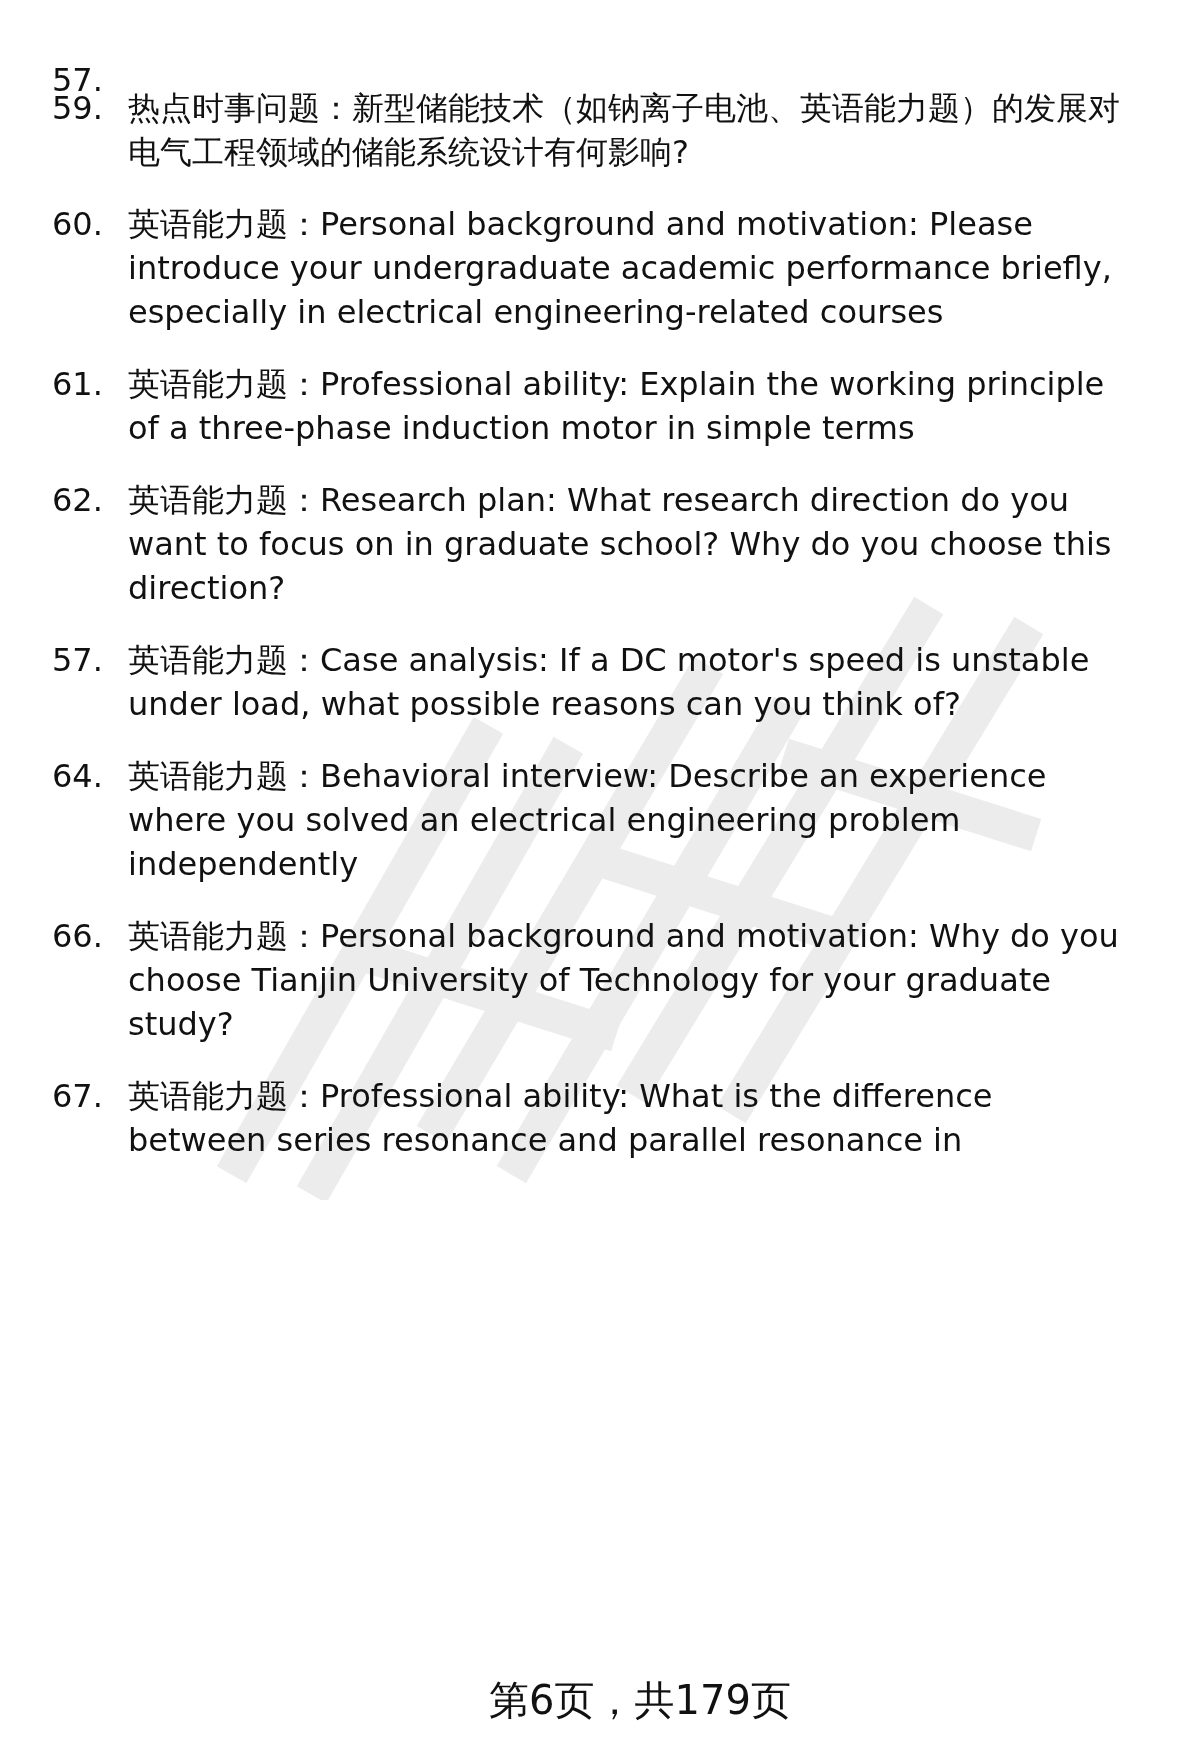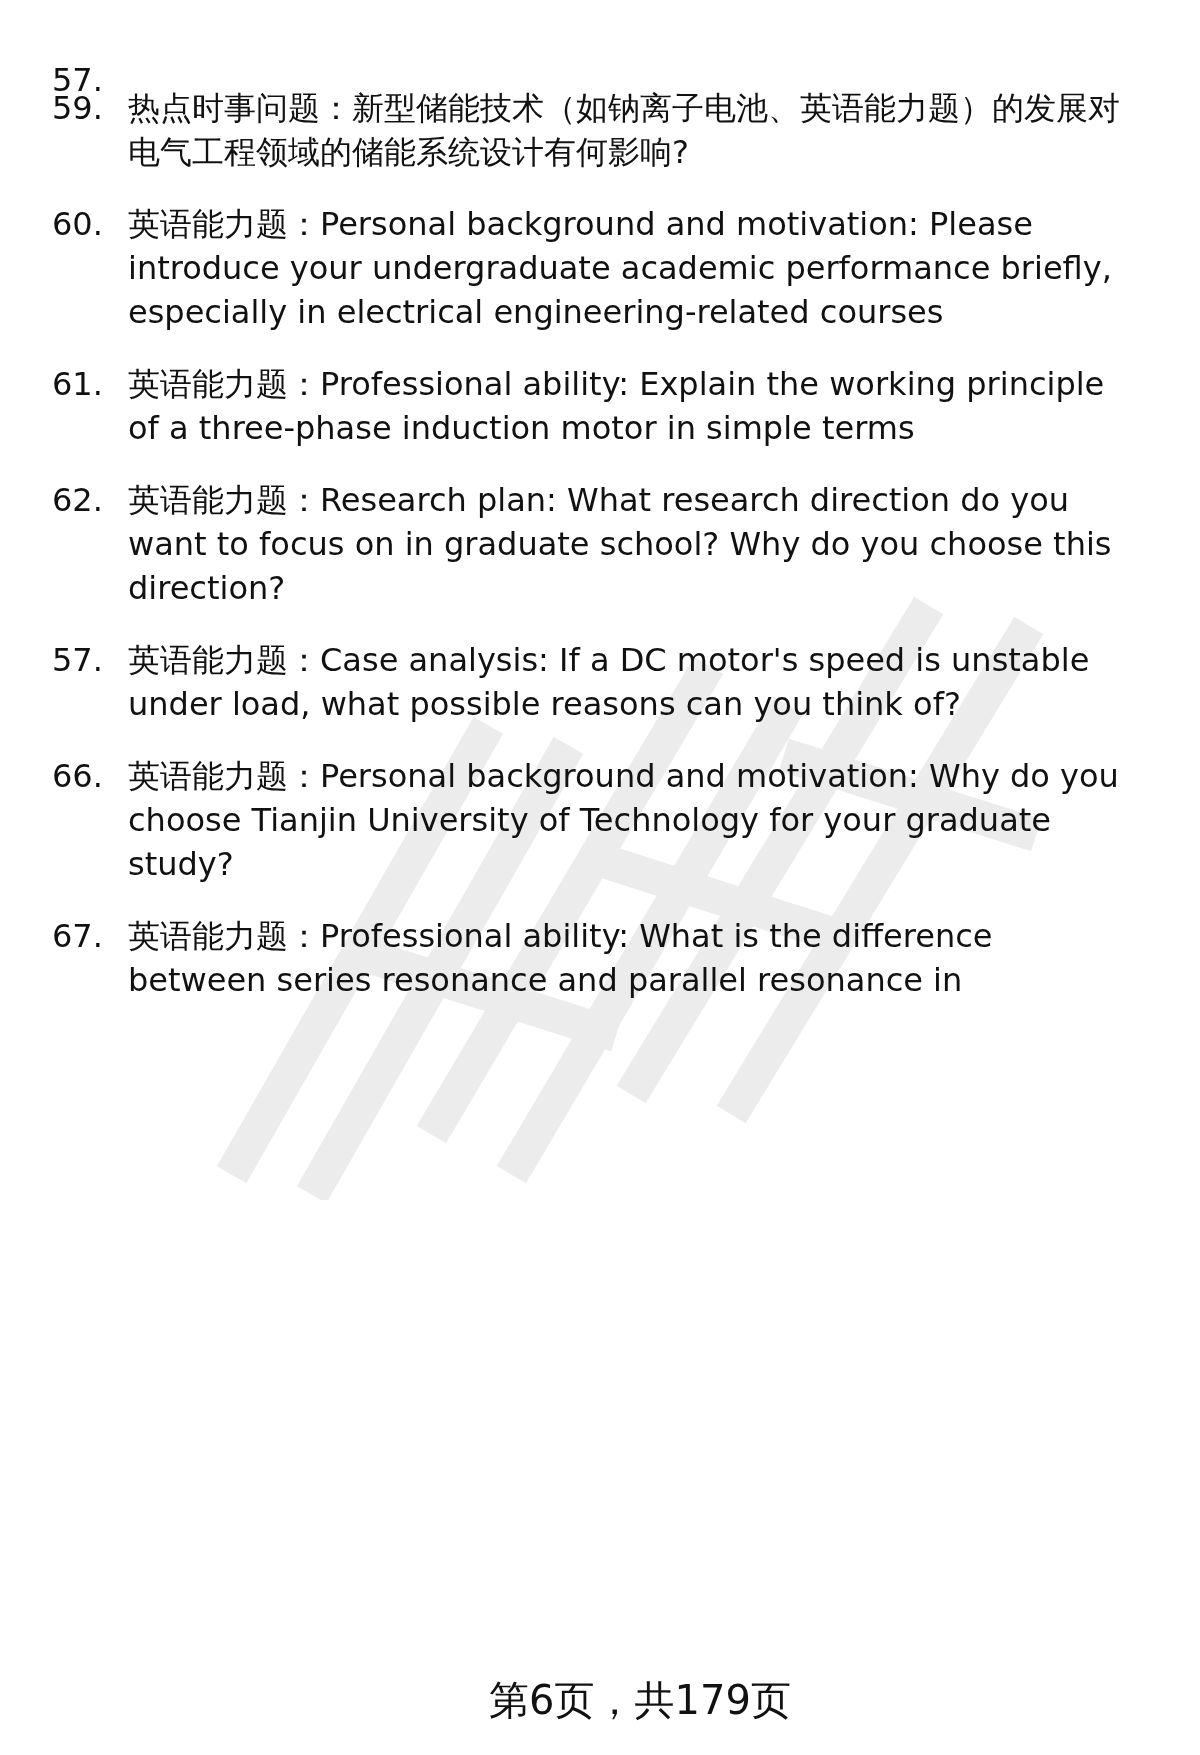--- a/index.html
+++ b/index.html
@@ -106,20 +106,24 @@
     </li>
     <li class="item">
       <span class="num">62.</span>
       <span class="text">英语能力题：Research plan: What research direction do you want to focus on in graduate school? Why do you choose this direction?</span>
     </li>
     <li class="item">
       <span class="num">57.</span>
       <span class="text">英语能力题：Case analysis: If a DC motor's speed is unstable under load, what possible reasons can you think of?</span>
     </li>
     <li class="item">
+      <span class="num">64.</span>
+      <span class="text">英语能力题：Behavioral interview: Describe an experience where you solved an electrical engineering problem independently</span>
+    </li>
+    <li class="item">
       <span class="num">66.</span>
       <span class="text">英语能力题：Personal background and motivation: Why do you choose Tianjin University of Technology for your graduate study?</span>
     </li>
     <li class="item">
       <span class="num">67.</span>
       <span class="text">英语能力题：Professional ability: What is the difference between series resonance and parallel resonance in</span>
     </li>
   </ol>
 
   <div class="footer">第6页，共179页</div>

